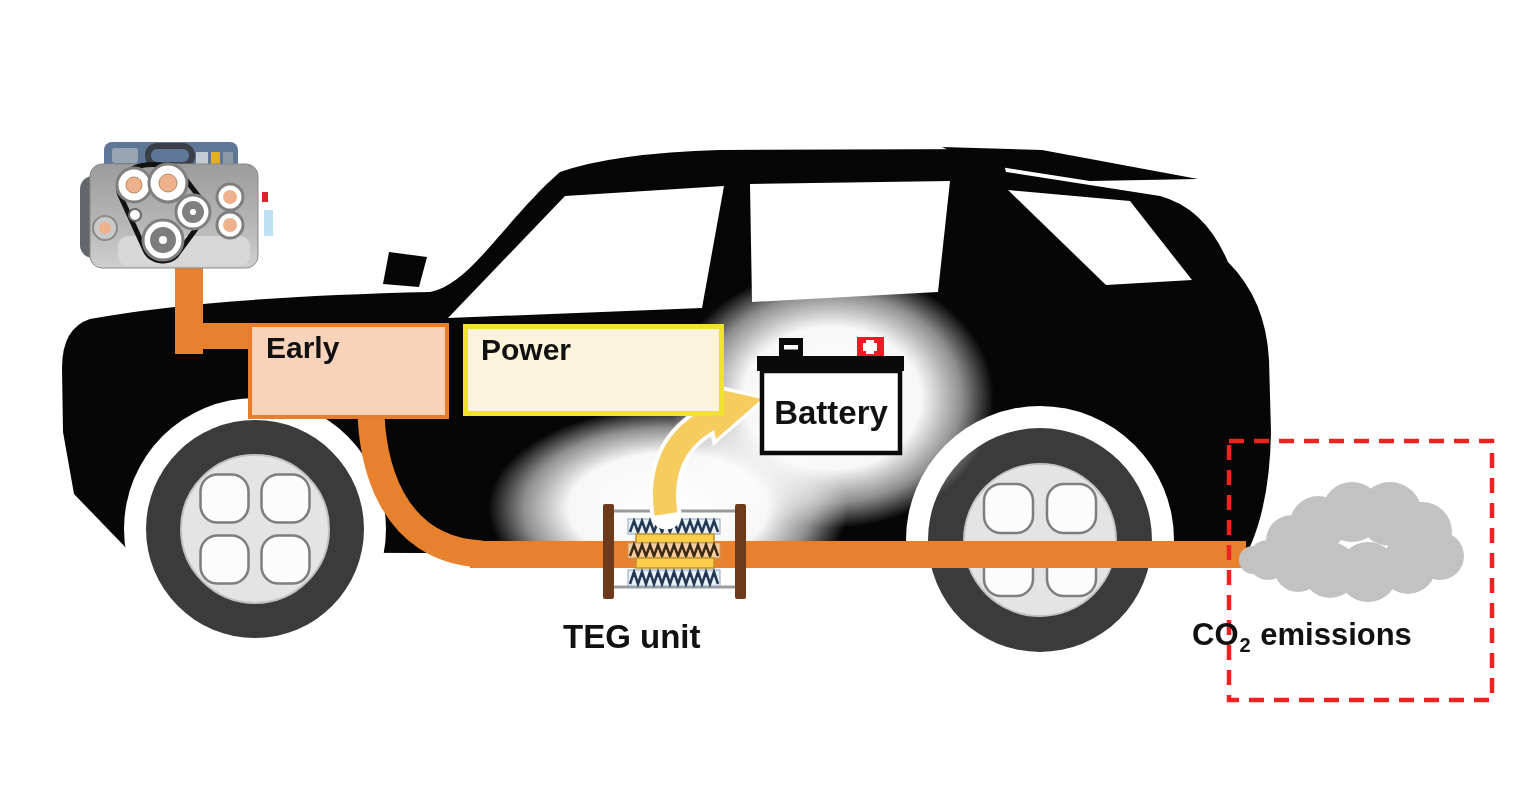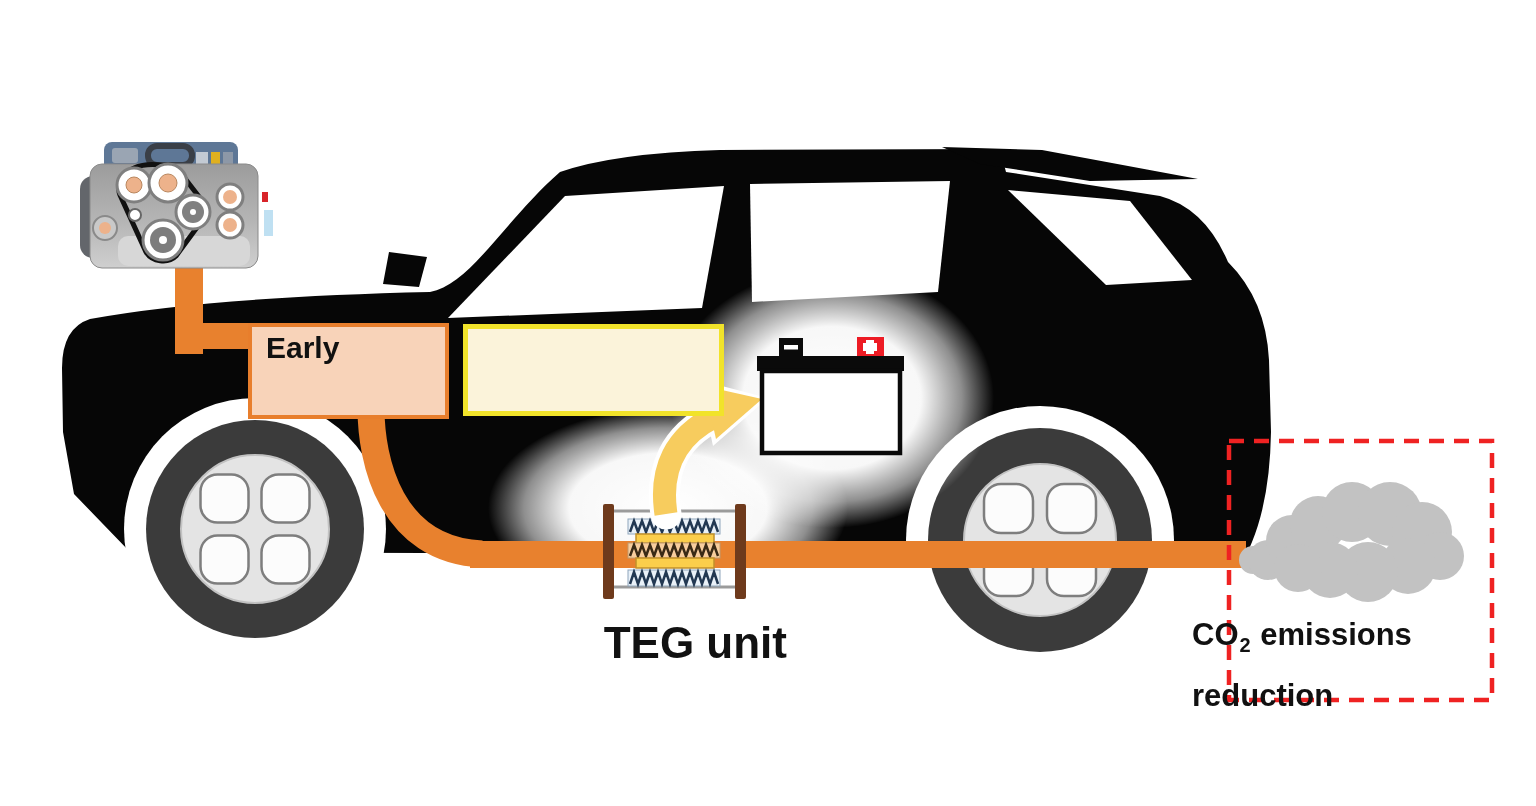--- a/index.html
+++ b/index.html
@@ -8,21 +8,21 @@
   #diagram{position:absolute;left:0;top:0;}
   .overlay{position:absolute;color:#111;font-weight:700;}
   #early-box{left:248px;top:323px;width:179px;height:86px;
     background:var(--early_fill);border:4px solid var(--early_border);
     padding:2px 0 0 14px;font-size:30px;line-height:37px;}
   #power-box{left:463px;top:324px;width:238px;height:80px;
     background:var(--power_fill);border:5px solid var(--power_border);
     padding:2px 0 0 13px;font-size:30px;line-height:37px;}
   #battery-label{left:766px;top:378px;width:130px;height:70px;
     display:flex;align-items:center;justify-content:center;font-size:33px;}
-  #teg-label{left:563px;top:618px;width:224px;text-align:right;font-size:44px;}
+  #teg-label{left:563px;top:618px;width:224px;text-align:left;font-size:33px;}
   #co2-label{left:1192px;top:606px;width:250px;font-size:31px;line-height:58px;}
   #co2-label .sub{font-size:20px;position:relative;top:7px;margin:0 1px;}
   .l{display:block;}
 </style>
 </head>
 <body>
 
 <div id="stage">
 
 <svg id="diagram" width="1536" height="806" viewBox="0 0 1536 806">
@@ -173,23 +173,24 @@
   </g>
 
   <rect x="1229" y="441" width="263" height="259" fill="none" style="stroke:var(--dashed)" stroke-width="4.5" stroke-dasharray="15 10"></rect>
 </svg>
 
 <div class="overlay" id="early-box">
   <span class="l">Early</span>
 </div>
 
 <div class="overlay" id="power-box">
+  <span class="l">Power</span>
 </div>
 
+<div class="overlay" id="battery-label">Battery</div>
 
 <div class="overlay" id="teg-label">TEG unit</div>
 
 <div class="overlay" id="co2-label">
   <span class="l"><span>CO</span><span class="sub">2</span><span> emissions</span></span>
-  <span class="l">reduction</span>
 </div>
 
 </div>
 
 </body></html>

